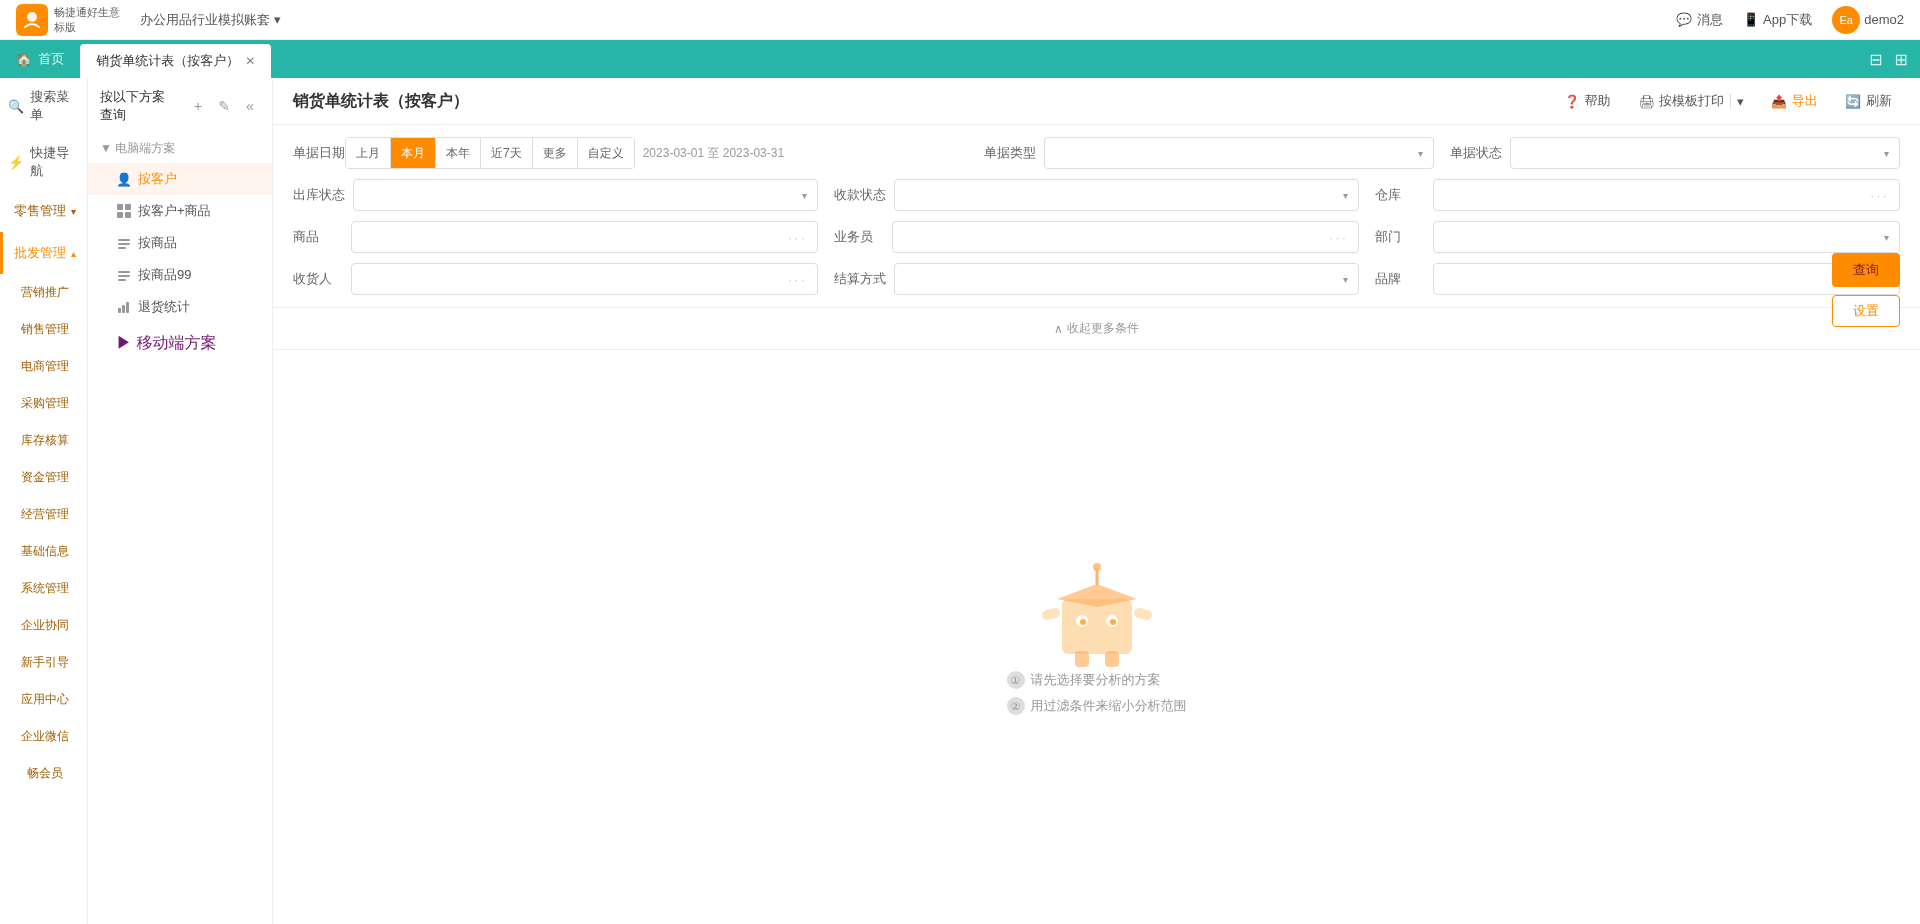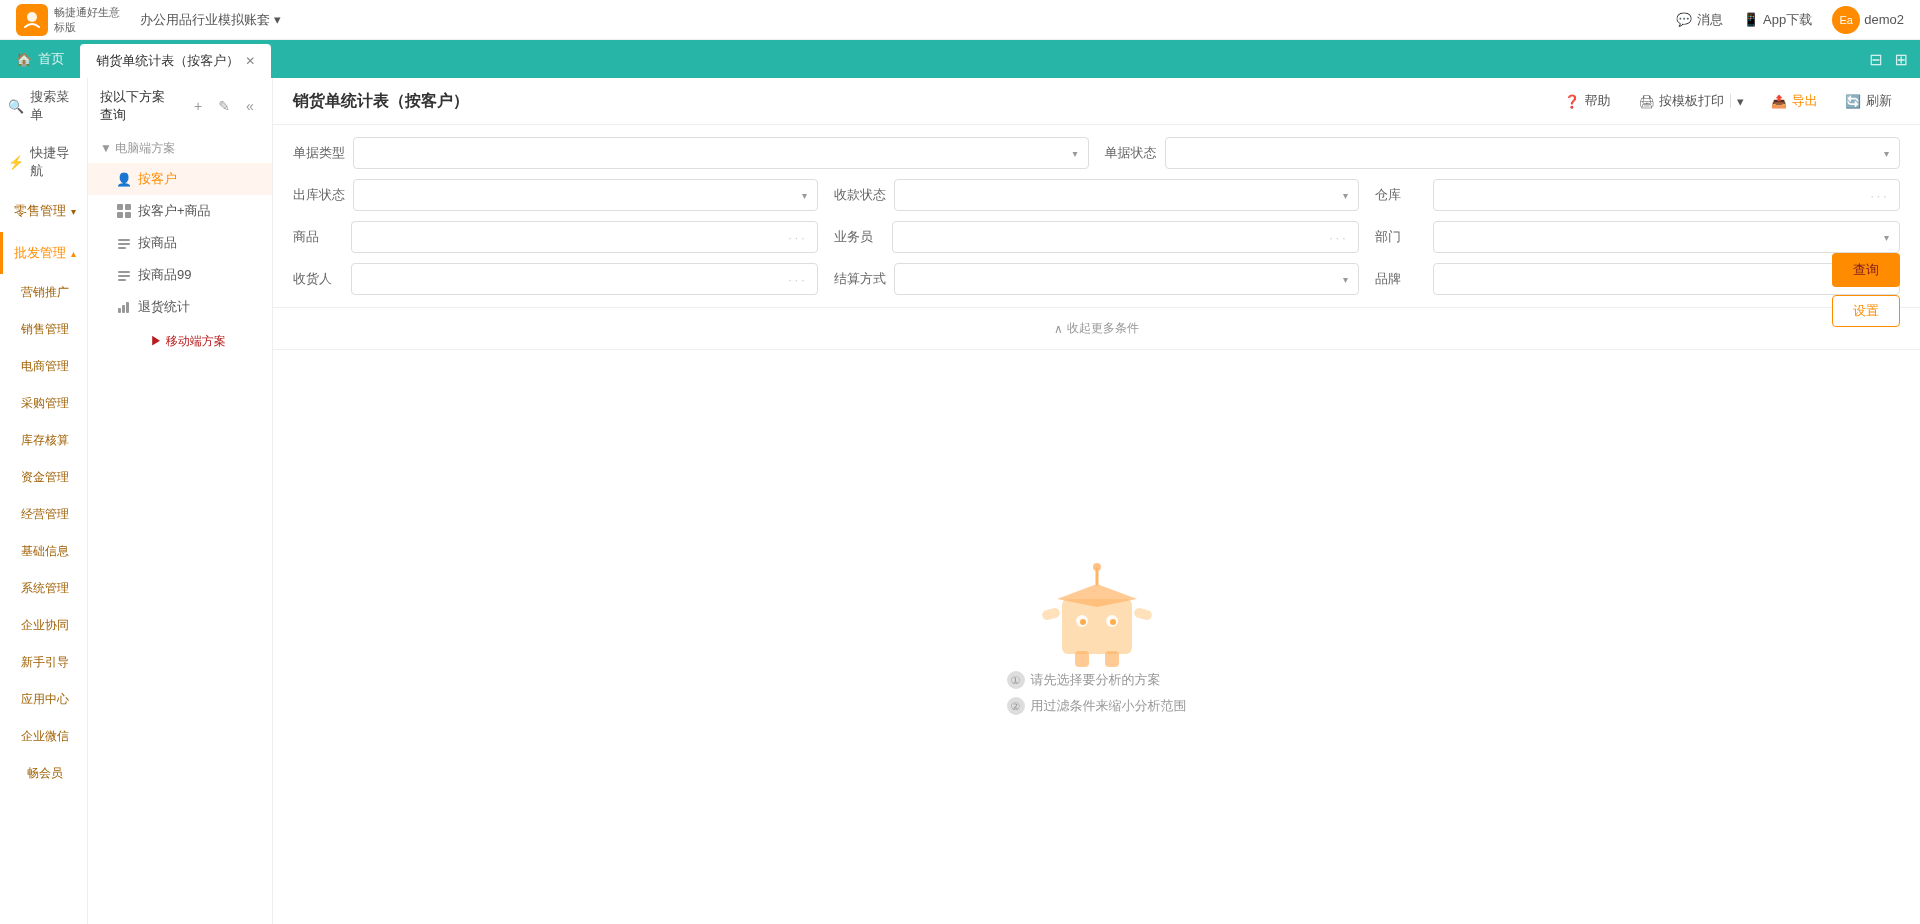--- a/index.html
+++ b/index.html
@@ -232,27 +232,26 @@
     .scheme-item-icon {
       width: 16px;
       height: 16px;
       display: flex;
       align-items: center;
       justify-content: center;
       font-size: 13px;
     }
     .scheme-sub-section {
       padding: 6px 12px 6px 28px;
-      font-size: 12px;
-      color: #b91c1c;
+      font-size: 16px;
+      color: #701a75;
       display: flex;
       align-items: center;
       gap: 4px;
       cursor: pointer;
-      justify-content: center;
     }
 
     
     .content-area {
       flex: 1;
       display: flex;
       flex-direction: column;
       overflow: hidden;
       background: #f5f5f5;
     }
@@ -697,20 +696,44 @@
           <span>🔄</span>
           <span>刷新</span>
         </div>
       </div>
     </div>
 
     <div class="filter-and-actions">
       <div class="filter-section">
 
         <div class="filter-row">
+          <div class="date-selector">
+            <span class="date-label">单据日期</span>
+            <div class="date-tabs">
+              <div class="date-tab">
+                <span>上月</span>
+              </div>
+              <div class="date-tab active">
+                <span>本月</span>
+              </div>
+              <div class="date-tab">
+                <span>本年</span>
+              </div>
+              <div class="date-tab">
+                <span>近7天</span>
+              </div>
+              <div class="date-tab">
+                <span>更多</span>
+              </div>
+              <div class="date-tab">
+                <span>自定义</span>
+              </div>
+            </div>
+            <span class="date-range">2023-03-01 至 2023-03-31</span>
+          </div>
           <div class="filter-item">
             <span class="filter-label">单据类型</span>
             <div class="filter-control">
               <span class="placeholder"></span>
               <span class="arrow">▾</span>
             </div>
           </div>
           <div class="filter-item">
             <span class="filter-label">单据状态</span>
             <div class="filter-control">

